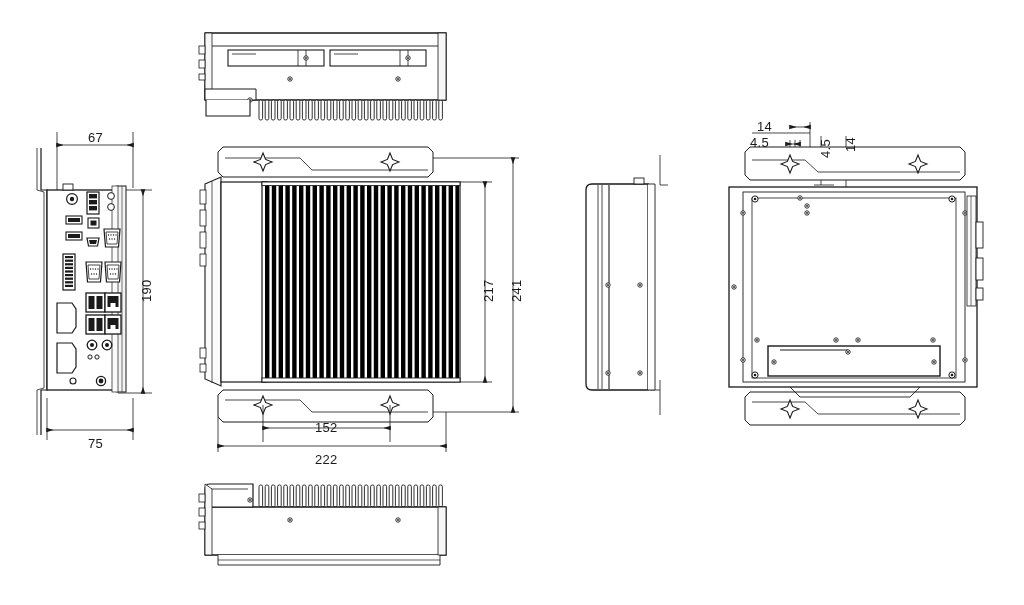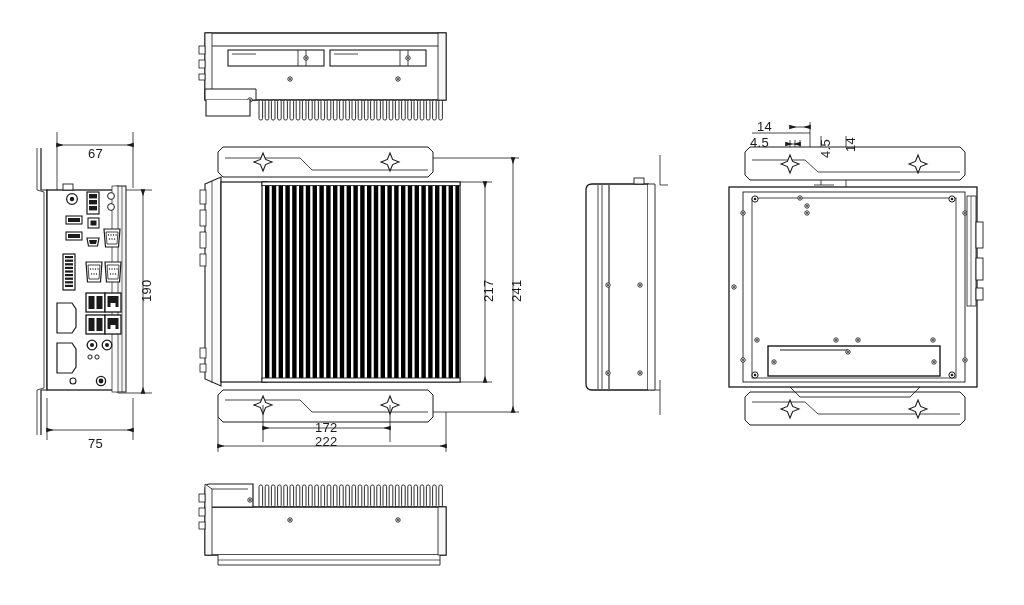--- a/index.html
+++ b/index.html
@@ -513,25 +513,25 @@
     <rect x="199" y="508" width="6" height="8" fill="#ffffff" stroke="#1a1a1a" stroke-width="0.8"></rect>
     <rect x="199" y="522" width="6" height="7" fill="#ffffff" stroke="#1a1a1a" stroke-width="0.8"></rect>
 
     <path d="M218,555 L218,565 L440,565 L440,555" fill="#ffffff" stroke="#1a1a1a" stroke-width="0.9"></path>
     <line x1="218" y1="560" x2="440" y2="560" stroke="#1a1a1a" stroke-width="0.7"></line>
 
     <rect x="438" y="507" width="8" height="48" fill="#f7f7f7" stroke="#1a1a1a" stroke-width="0.8"></rect>
   </g>
 </svg>
 
-<div class="dimtext" style="left:88px;top:146px;">67</div>
+<div class="dimtext" style="left:88px;top:130px;">67</div>
 <div class="dimtext" style="left:88px;top:436px;">75</div>
 <div class="dimtext vert" style="left:139px;top:302px;transform:rotate(-90deg);">190</div>
 
 <div class="dimtext vert" style="left:481px;top:302px;transform:rotate(-90deg);">217</div>
 <div class="dimtext vert" style="left:509px;top:302px;transform:rotate(-90deg);">241</div>
-<div class="dimtext" style="left:315px;top:420px;">172</div>
-<div class="dimtext" style="left:315px;top:434px;">222</div>
+<div class="dimtext" style="left:315px;top:420px;">152</div>
+<div class="dimtext" style="left:315px;top:452px;">222</div>
 
 <div class="dimtext" style="left:757px;top:119px;">14</div>
 <div class="dimtext" style="left:750px;top:135px;">4.5</div>
 <div class="dimtext vert" style="left:818px;top:158px;transform:rotate(-90deg);">4.5</div>
 <div class="dimtext vert" style="left:843px;top:152px;transform:rotate(-90deg);">14</div>
 
 </body></html>

